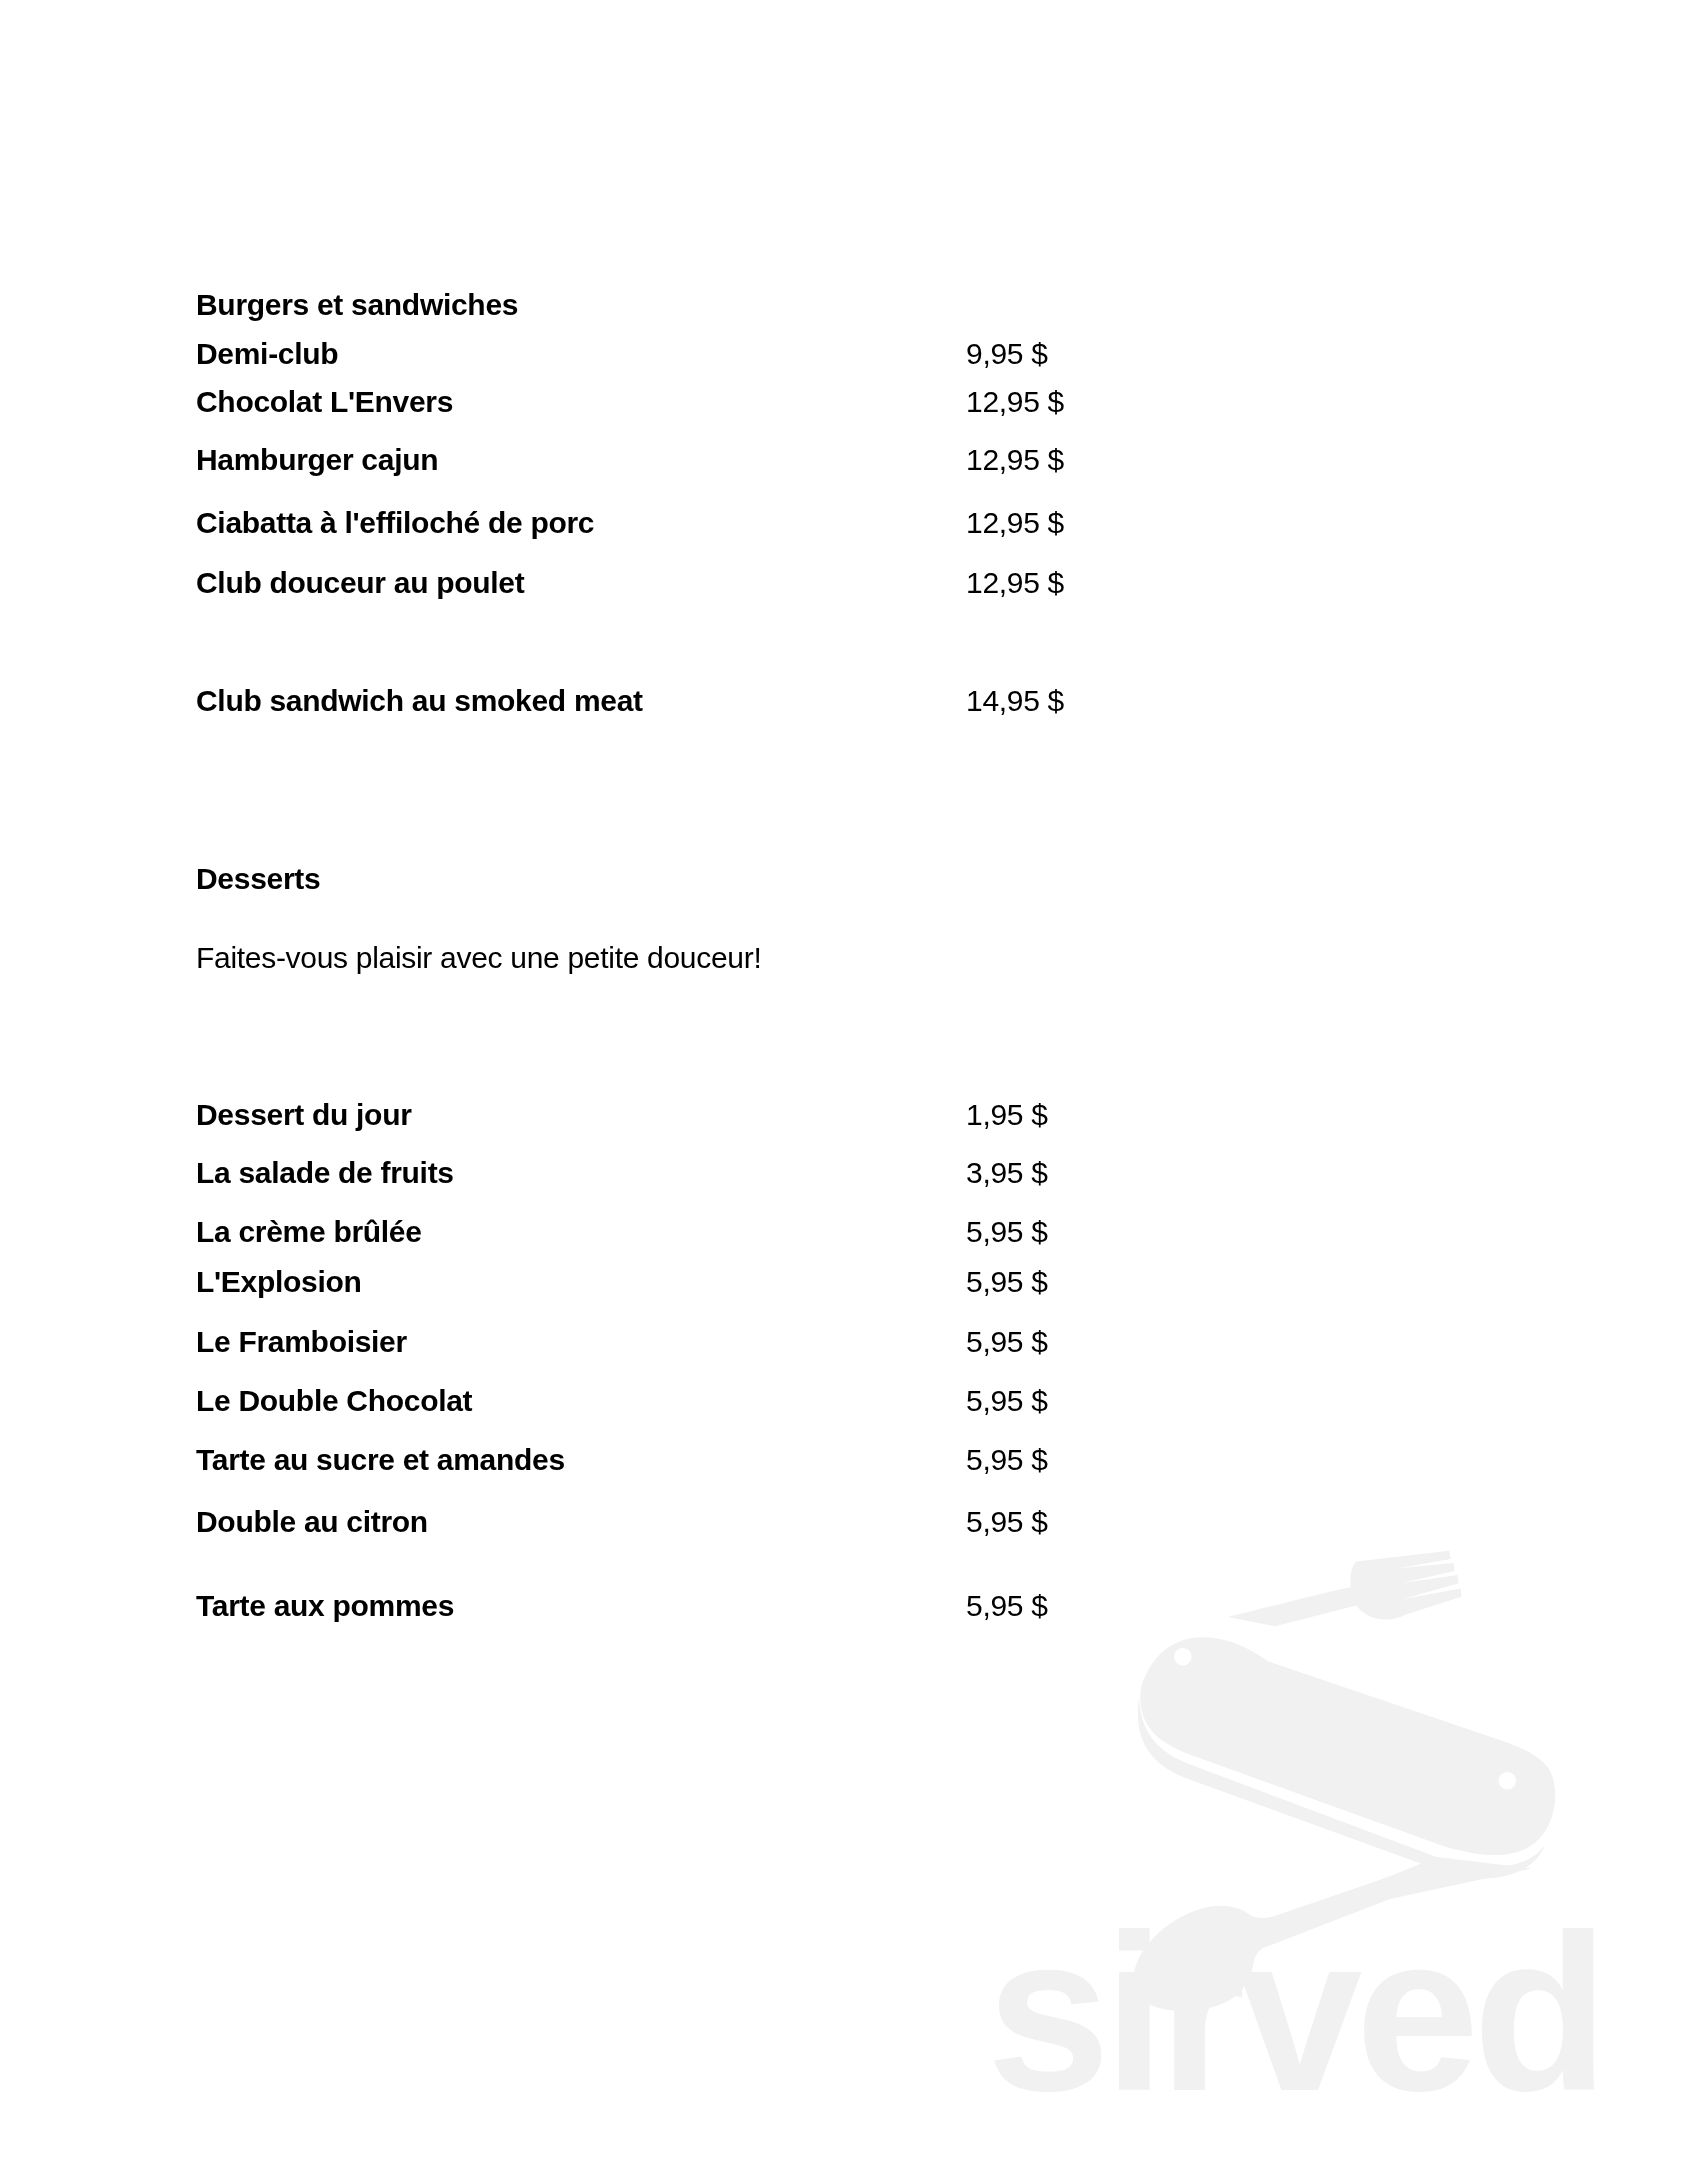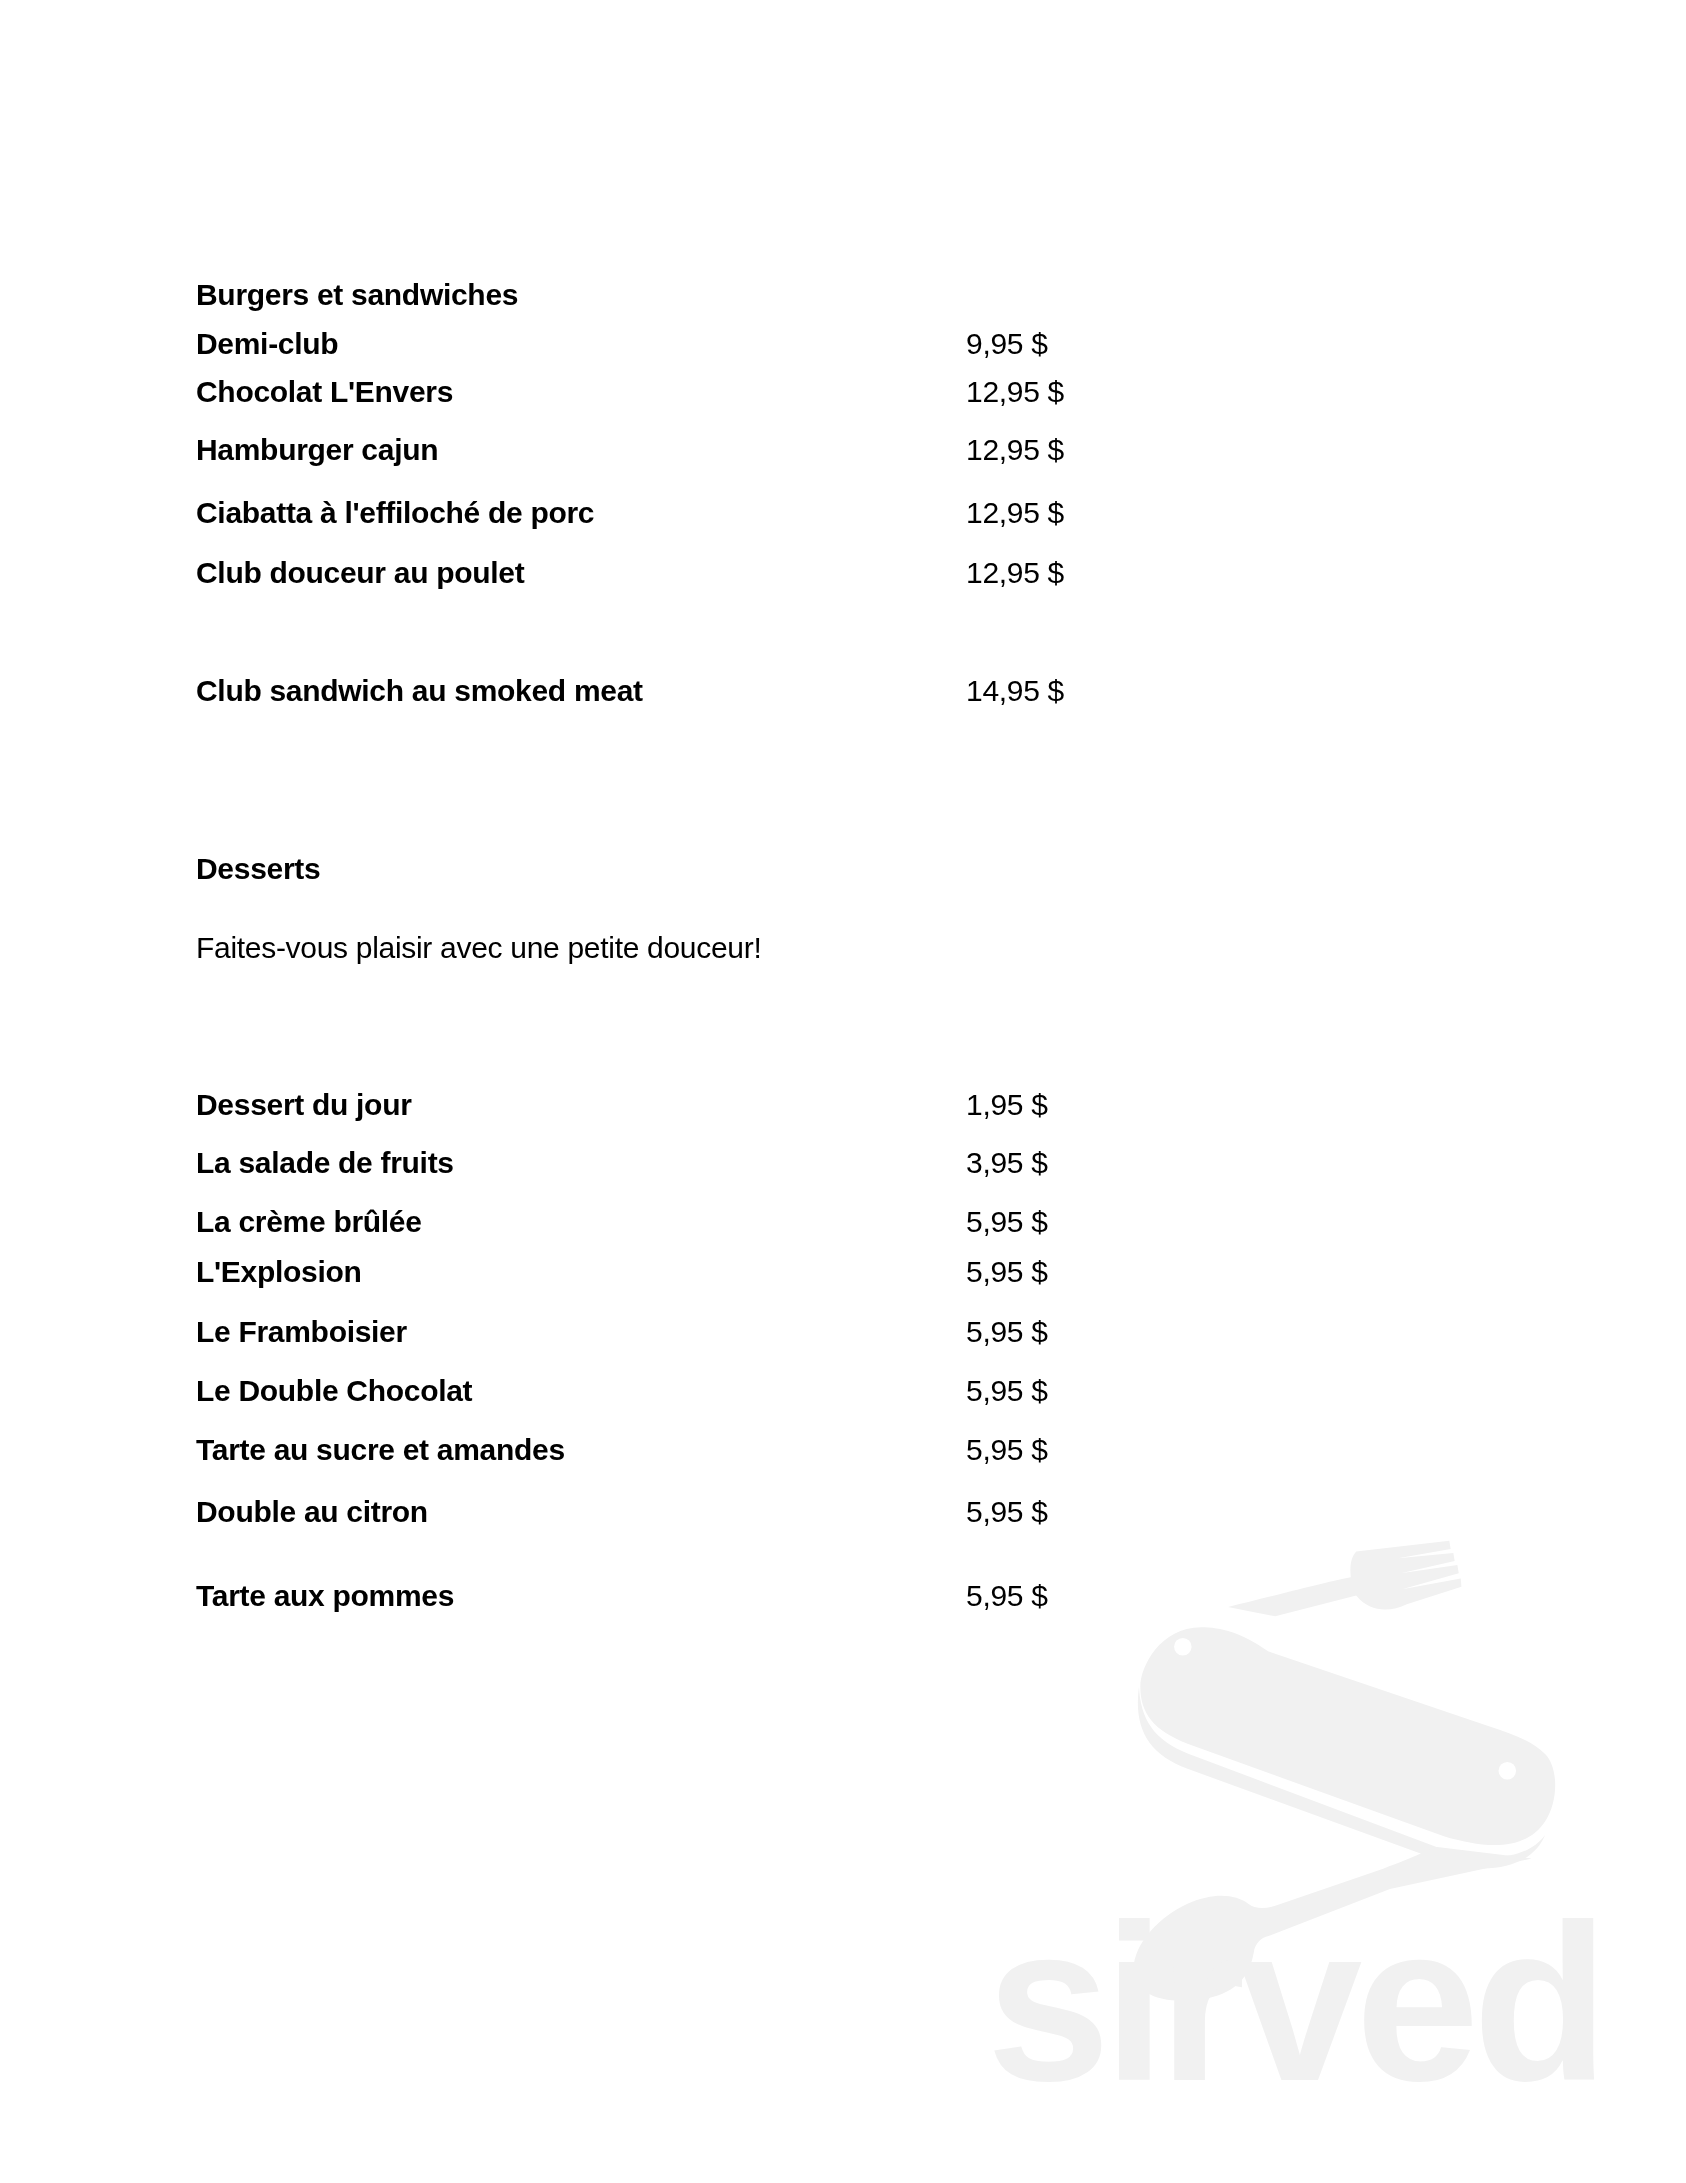--- a/index.html
+++ b/index.html
@@ -1,20 +1,20 @@
 <!DOCTYPE html>
 <html style="font-size:10.8px"><head>
   <meta charset="utf-8">
   <style>
     html, body { margin: 0; padding: 0; background: #ffffff; }
     body {
       width: 1687px; height: 2183px; position: relative; overflow: hidden;
       font-family: "Liberation Sans", sans-serif; color: #000000;
     }
-    .page { position: absolute; left: 0; top: 0; width: 1687px; height: 1861px; }
+    .page { position: absolute; left: 0; top: 10px; width: 1687px; height: 1861px; }
     .line {
       position: absolute; left: 196px; width: 1147px; height: 40px;
       font-size: 30px; line-height: 40px; white-space: nowrap;
     }
     .name { position: absolute; left: 0; top: 0; font-weight: bold; letter-spacing: -0.3px; }
     .price { position: absolute; left: 770px; top: 0; font-weight: normal; letter-spacing: -0.3px; }
     .heading { font-weight: bold; }
     .tagline { font-weight: normal; }
     .watermark { position: absolute; left: 0; top: 0; pointer-events: none; }
   </style>

